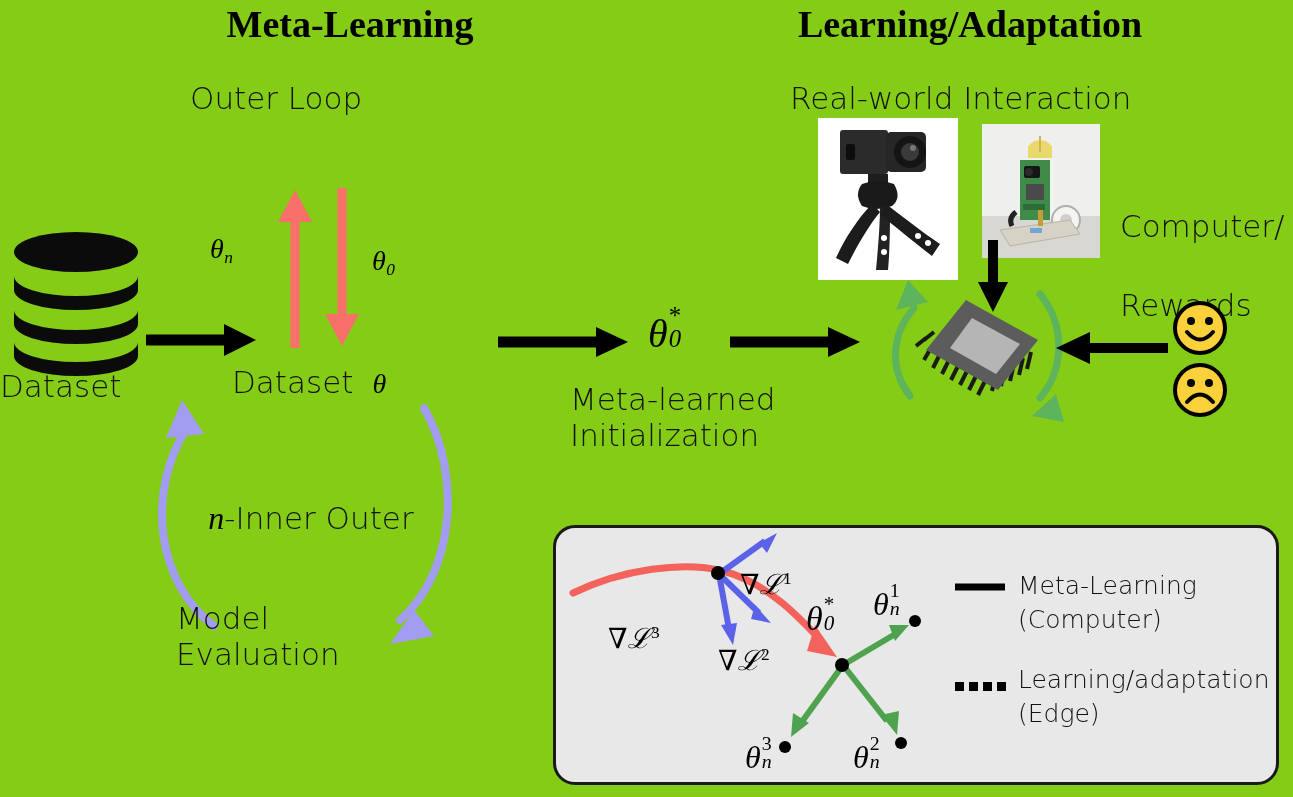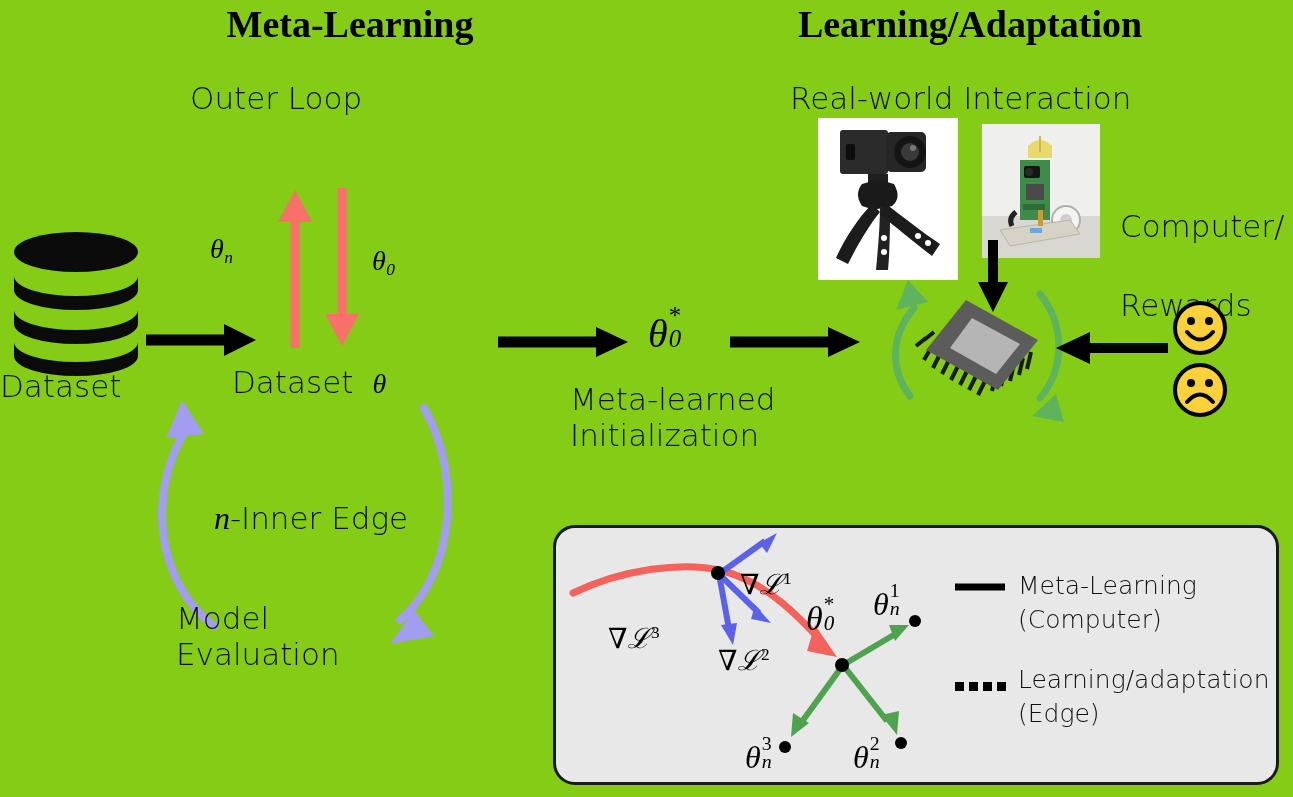--- a/index.html
+++ b/index.html
@@ -158,21 +158,21 @@
   <div class="abs" style="left:152px; top:398px;">
     <svg width="310" height="250" viewBox="0 0 310 250">
       <path d="M36 28 C -8 96, 6 186, 62 228" stroke="#A39DF2" stroke-width="8" fill="none" stroke-linecap="round"></path>
       <path d="M30 2 L52 36 L14 40 Z" fill="#A39DF2"></path>
       <path d="M272 10 C 312 80, 300 178, 248 222" stroke="#A39DF2" stroke-width="8" fill="none" stroke-linecap="round"></path>
       <path d="M238 246 L262 212 L282 238 Z" fill="#A39DF2"></path>
     </svg>
   </div>
 
   <div class="abs" style="left:176px; top:500px; width:270px; text-align:center;">
-    <span class="math" style="font-size:32px;">n</span><span class="label" style="display:inline;">-Inner Edge</span>
+    <span class="math" style="font-size:32px;">n</span><span class="label" style="display:inline;">-Inner Outer</span>
   </div>
 
   <div class="abs label" style="left:176px; top:602px; width:270px;">Model</div>
   <div class="abs label" style="left:176px; top:638px; width:270px;">Evaluation</div>
 
   <div class="abs" style="left:498px; top:327px;">
     <svg width="132" height="30" viewBox="0 0 132 30">
       <path d="M0 15 L104 15" stroke="#000" stroke-width="11" fill="none"></path>
       <path d="M130 15 L98 30 L98 0 Z" fill="#000"></path>
     </svg>

